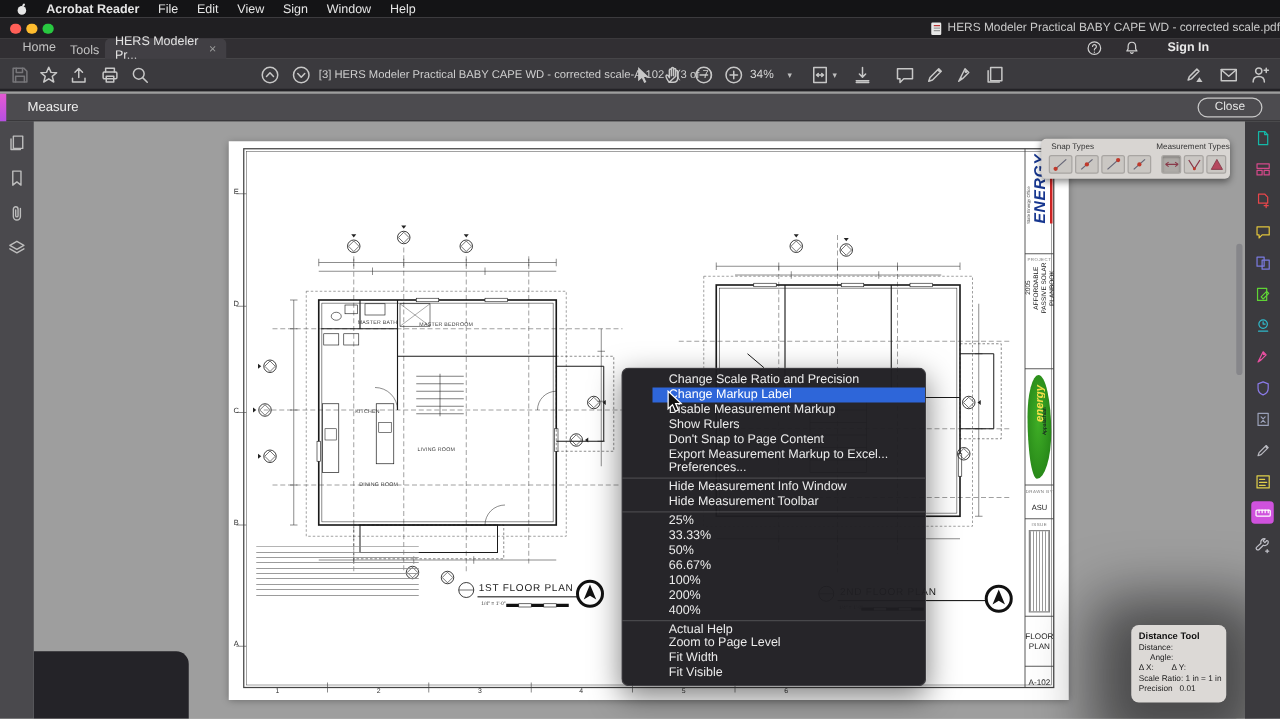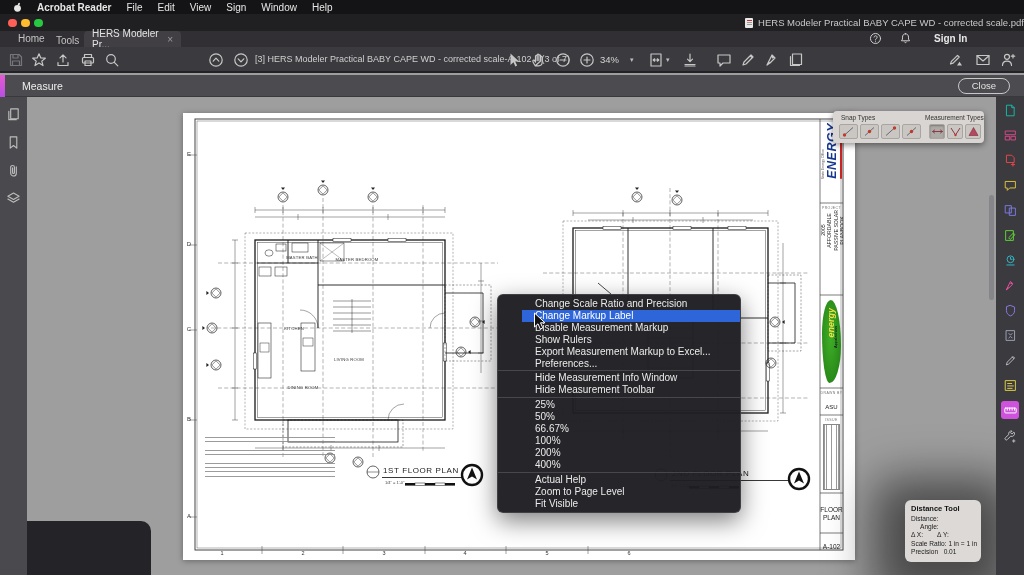--- a/index.html
+++ b/index.html
@@ -766,33 +766,36 @@
   <div class="dt-row"><span>Δ X:</span><span class="dy">Δ Y:</span></div>
   <div class="dt-row"><span>Scale Ratio:</span> <span>1 in = 1 in</span></div>
   <div class="dt-row"><span>Precision</span>&nbsp;&nbsp;&nbsp;<span>0.01</span></div>
 </div>
 
 <div class="abs" id="context-menu">
     <div class="menu-item">Change Scale Ratio and Precision</div>
     <div class="menu-item highlighted">Change Markup Label</div>
     <div class="menu-item">Disable Measurement Markup</div>
     <div class="menu-item">Show Rulers</div>
+    <div class="menu-item">Don't Snap to Page Content</div>
     <div class="menu-item">Export Measurement Markup to Excel...</div>
     <div class="menu-item">Preferences...</div>
     <div class="menu-sep"></div>
     <div class="menu-item">Hide Measurement Info Window</div>
     <div class="menu-item">Hide Measurement Toolbar</div>
     <div class="menu-sep"></div>
     <div class="menu-item">25%</div>
+    <div class="menu-item">33.33%</div>
     <div class="menu-item">50%</div>
     <div class="menu-item">66.67%</div>
     <div class="menu-item">100%</div>
     <div class="menu-item">200%</div>
     <div class="menu-item">400%</div>
     <div class="menu-sep"></div>
     <div class="menu-item">Actual Help</div>
     <div class="menu-item">Zoom to Page Level</div>
+    <div class="menu-item">Fit Width</div>
     <div class="menu-item">Fit Visible</div>
   </div>
 
 <svg class="abs" id="cursor" viewBox="0 0 13 19">
   <path d="M1.5,1 L1.5,15 L5,11.8 L7.3,17 L9.8,15.9 L7.5,10.8 L12,10.8 Z" fill="#111" stroke="#fff" stroke-width="1"></path>
 </svg>
 
 </body></html>

